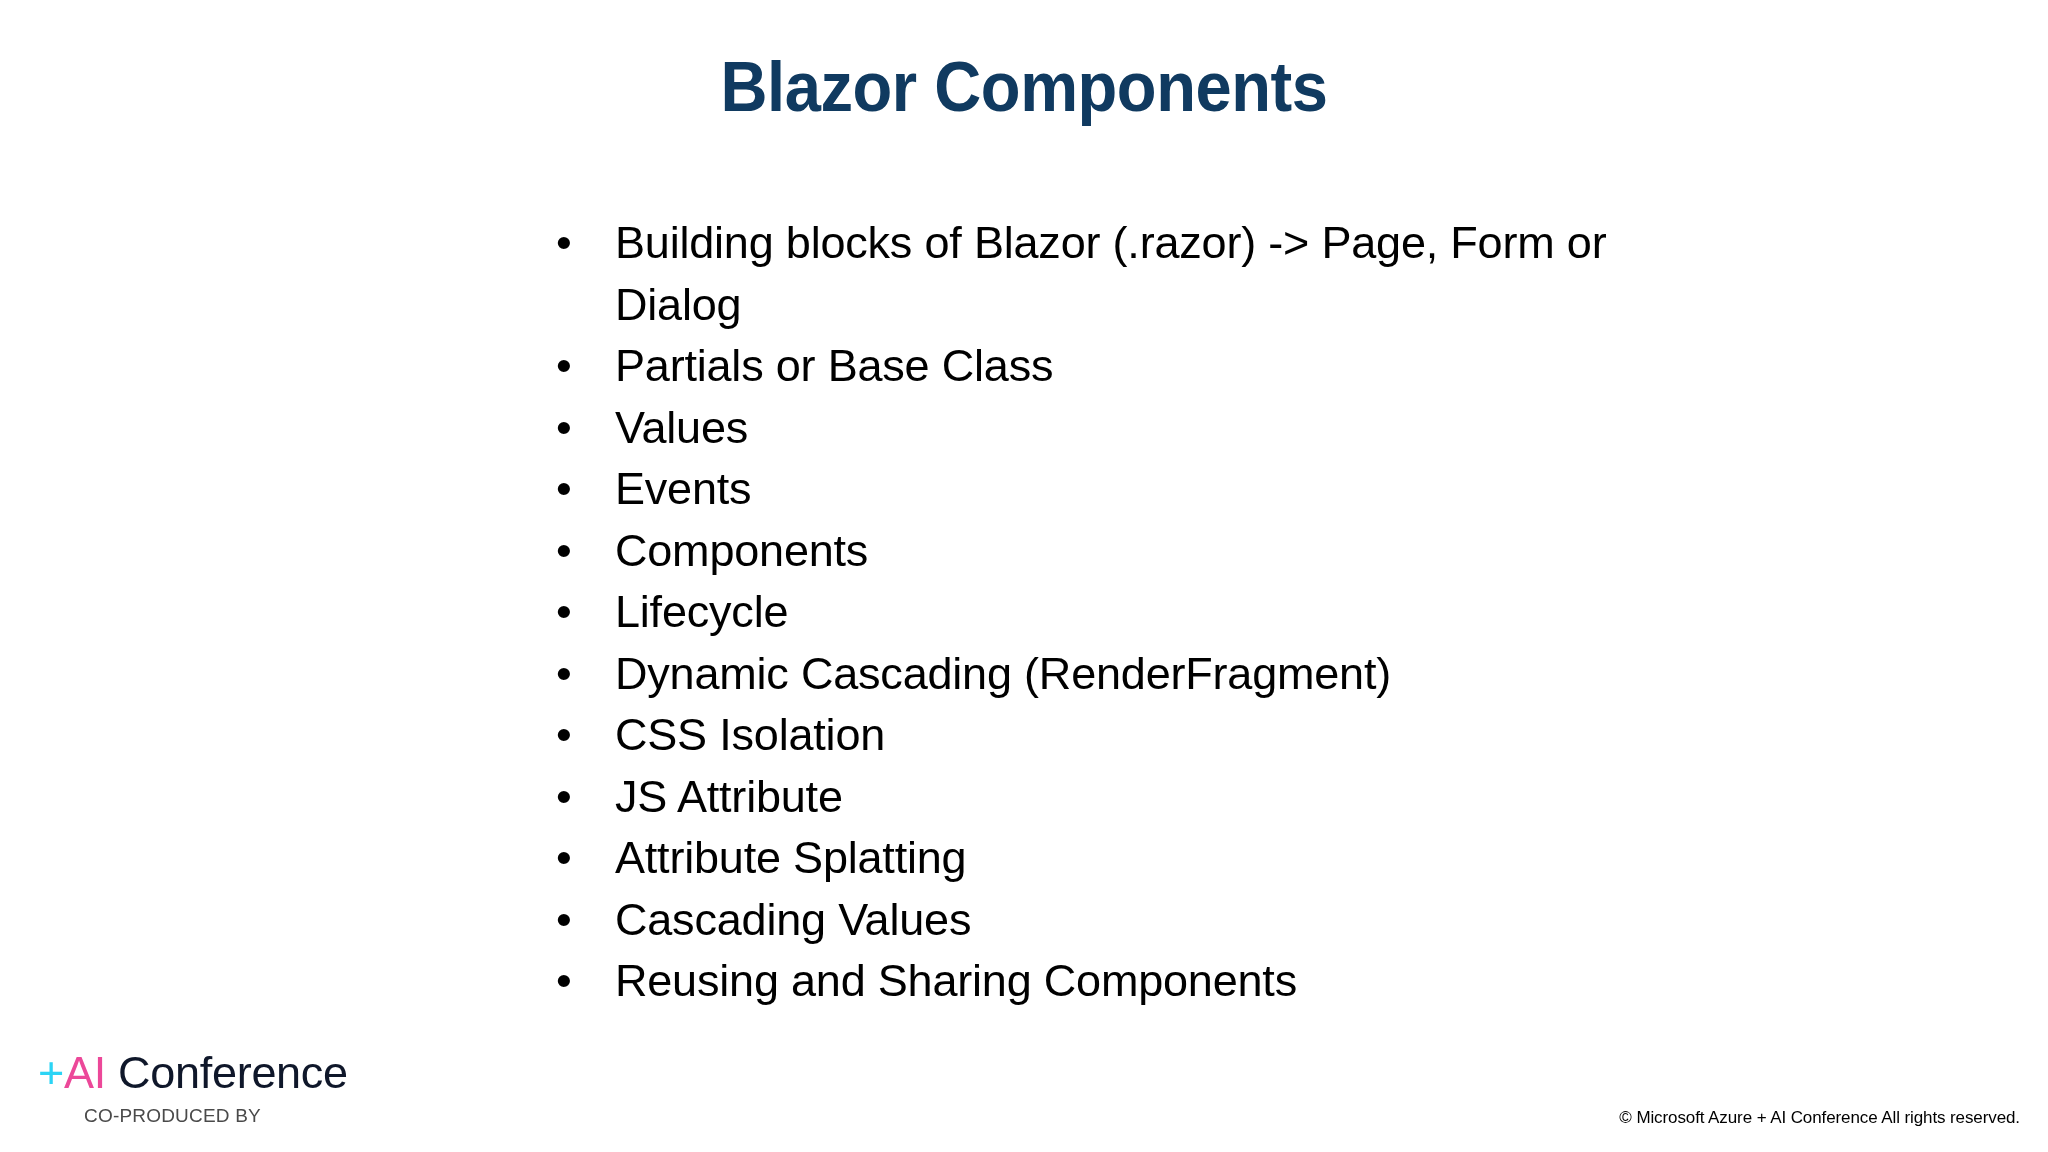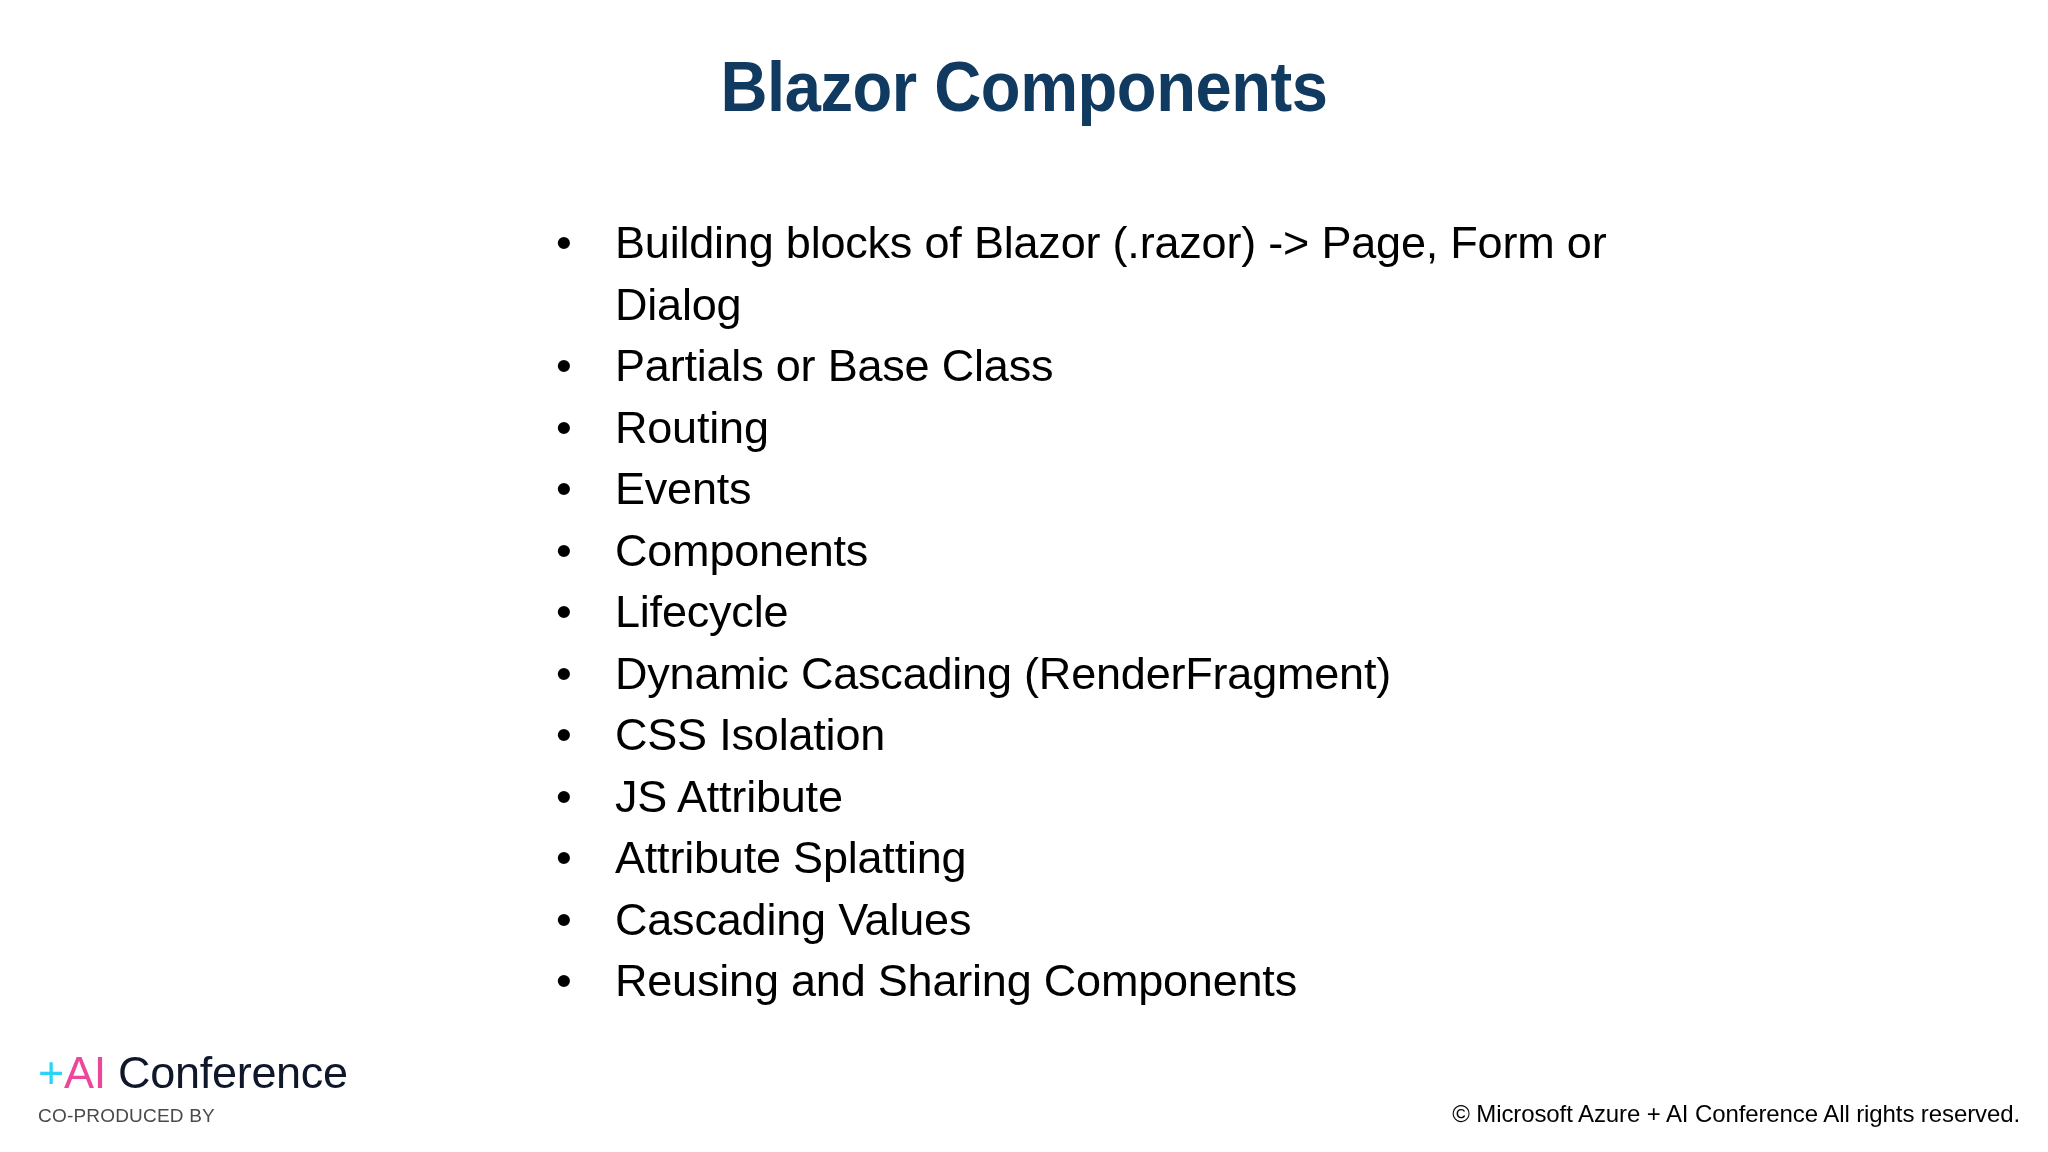--- a/index.html
+++ b/index.html
@@ -99,36 +99,37 @@
   .logo-ai   { color: #ec4899; }
   .logo-conf { color: #0f172a; text-align: center; }
   .logo-coproduced {
     margin-top: 6px;
     font-size: 19px;
     font-weight: normal;
     color: #4a4a4a;
     letter-spacing: 0.2px;
     line-height: 22px;
     white-space: nowrap;
+    margin-left: 46px;
   }
   .logo-partners {
     font-size: 28px;
     font-weight: 300;
     color: #4a4a4a;
     letter-spacing: -0.1px;
     line-height: 32px;
     white-space: nowrap;
   }
 
   
   .footer-copyright {
     position: absolute;
     right: 28px;
     bottom: 24px;
-    font-size: 24px;
+    font-size: 17px;
     color: #000000;
     letter-spacing: -0.1px;
     white-space: nowrap;
     text-align: center;
   }
 </style>
 </head>
 <body>
 
 <div class="slide">
@@ -139,21 +140,21 @@
     <li class="bullet-item">
       <span class="dot">•</span>
       <span class="btext">Building blocks of Blazor (.razor) -&gt; Page, Form or Dialog</span>
     </li>
     <li class="bullet-item">
       <span class="dot">•</span>
       <span class="btext">Partials or Base Class</span>
     </li>
     <li class="bullet-item">
       <span class="dot">•</span>
-      <span class="btext">Routing</span>
+      <span class="btext">Values</span>
     </li>
     <li class="bullet-item">
       <span class="dot">•</span>
       <span class="btext">Events</span>
     </li>
     <li class="bullet-item">
       <span class="dot">•</span>
       <span class="btext">Components</span>
     </li>
     <li class="bullet-item">

